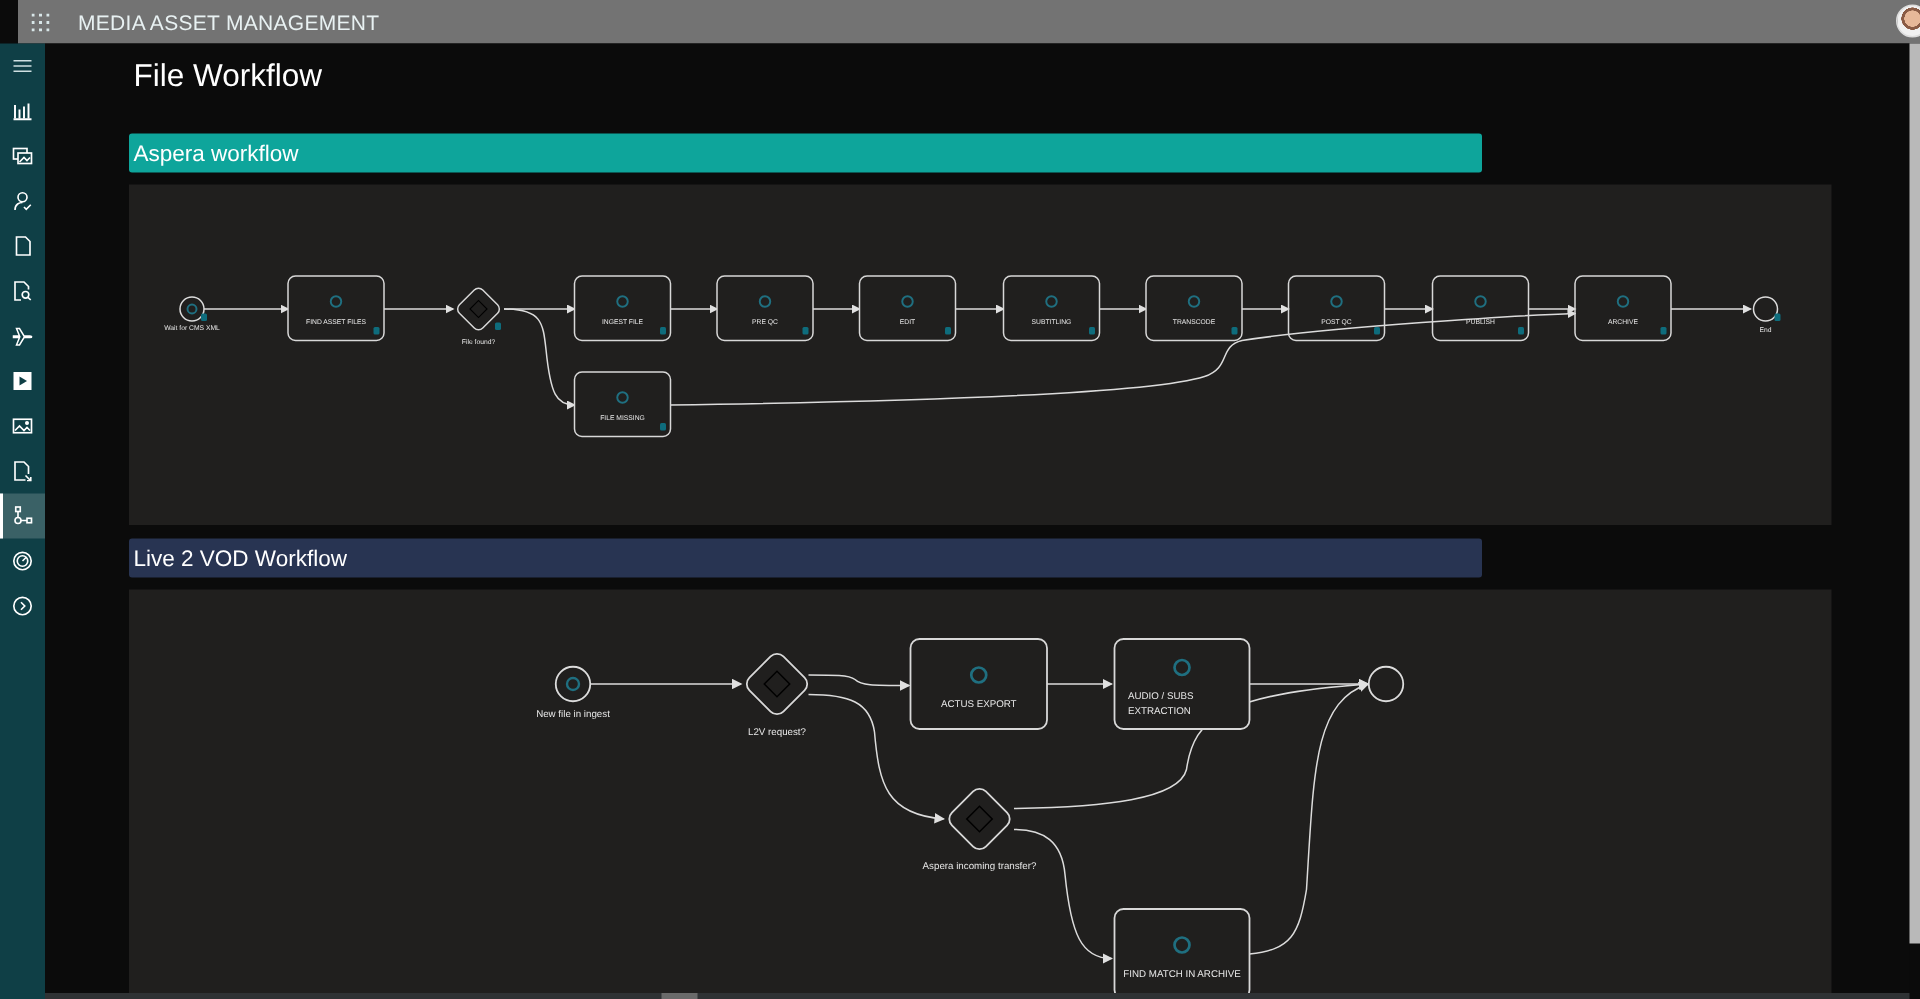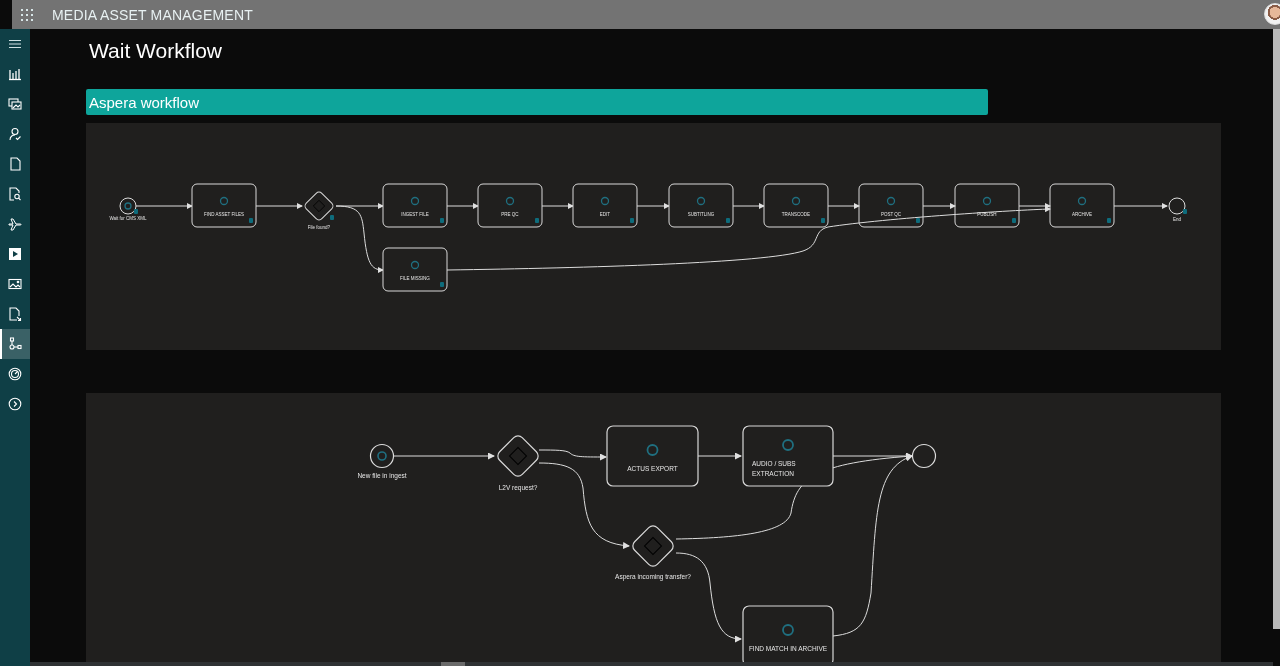--- a/index.html
+++ b/index.html
@@ -155,21 +155,21 @@
       <svg viewBox="0 0 14 14">
         <g stroke="#fff" stroke-width="1.1" fill="none">
           <circle cx="7" cy="7" r="5.8"></circle>
           <polyline points="6,4.5 8.5,7 6,9.5"></polyline>
         </g>
       </svg>
     </div>
 </div>
 
 <div class="main">
-  <h1 class="page-title">Wait Workflow</h1>
+  <h1 class="page-title">File Workflow</h1>
 
   <div class="section-header sec1">Aspera workflow</div>
   <div class="canvas canvas1">
     <svg width="1135" height="227" viewBox="0 0 1135 227">
       <defs>
         <marker id="arr" markerWidth="6" markerHeight="6" refX="5" refY="3" orient="auto">
             <path d="M0,0 L6,3 L0,6 Z" fill="#e0e0e0"></path>
           </marker>
       </defs>
       <g stroke="#dcdcdc" stroke-width="1" fill="none">
@@ -265,20 +265,21 @@
       </g>
 
       <g>
         <circle cx="1091" cy="83" r="8" stroke="#dcdcdc" stroke-width="1" fill="#201f1e"></circle>
         <rect x="1097" y="86" width="4" height="5" rx="1" fill="#0e6c7c"></rect>
       </g>
       <text class="lbl" x="1091" y="98" font-size="4.5" text-anchor="middle">End</text>
     </svg>
   </div>
 
+  <div class="section-header sec2">Live 2 VOD Workflow</div>
   <div class="canvas canvas2">
     <svg width="1135" height="273" viewBox="0 0 1135 273">
       <defs>
         <marker id="arr2" markerWidth="7" markerHeight="7" refX="6" refY="3.5" orient="auto">
             <path d="M0,0 L7,3.5 L0,7 Z" fill="#e0e0e0"></path>
           </marker>
       </defs>
       <g stroke="#dcdcdc" stroke-width="1" fill="none">
         <line x1="308" y1="63" x2="408" y2="63" marker-end="url(#arr2)"></line>
         <path d="M453,57 C470,57 480,57 484,60 C488,64 495,64 520,64" marker-end="url(#arr2)"></path>

